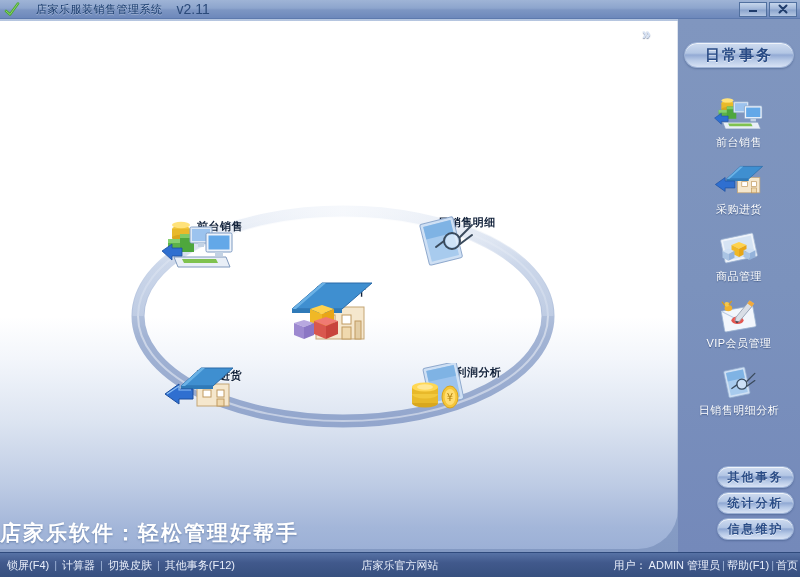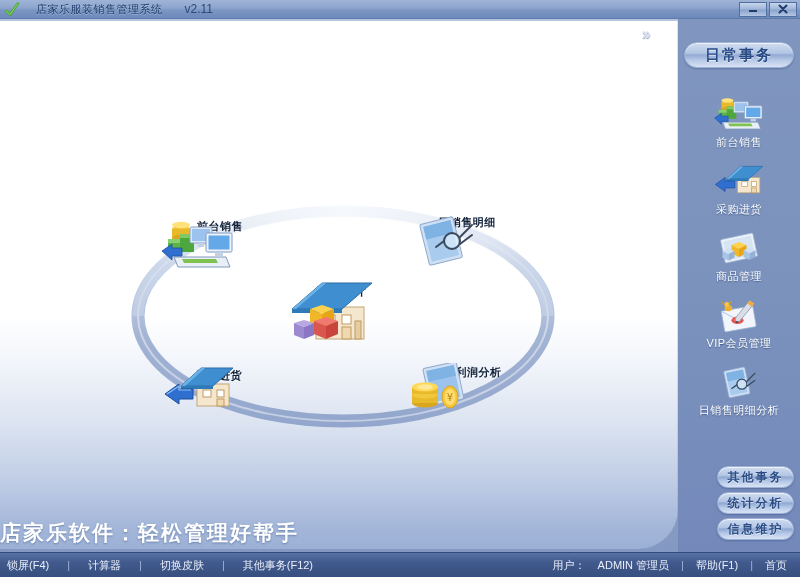--- a/index.html
+++ b/index.html
@@ -27,21 +27,21 @@
   .title-logo {
     width:16px; height:14px; margin-left:4px; margin-right:4px;
     position: relative;
   }
   .title-logo svg { display:block; }
   .title-text {
     font-size: 11px; color:#173a6b; letter-spacing:0.5px;
     text-shadow: 0 1px 0 rgba(255,255,255,.35);
     white-space: nowrap;
   }
-  .title-ver { font-size:12px; color:#2b4a7a; margin-left:10px; }
+  .title-ver { font-size:14px; color:#2b4a7a; margin-left:2px; }
   .winbtns { margin-left:auto; display:flex; height:15px; margin-right:3px; }
   .winbtn {
     width:28px; height:15px; margin-left:2px;
     border:1px solid #51709f;
     background: linear-gradient(180deg,#c6d6ec 0%, #9fb5d8 48%, #8aa3cc 52%, #b3c6e2 100%);
     display:flex; align-items:center; justify-content:center;
     color:#1f3c6b; font-size:11px; line-height:1;
     cursor: pointer;
   }
 
@@ -158,24 +158,24 @@
   }
 
   
   .statusbar {
     position:absolute; left:0; bottom:0; width:800px; height:25px;
     background: linear-gradient(180deg,#5772a5 0%, #41598c 40%, #37507f 100%);
     border-top:1px solid #2f4a7c;
     display:flex; align-items:center;
     color:#e8eefa; font-size:11px;
   }
-  .sb-left { display:flex; align-items:center; padding-left:7px; gap:18px; }
+  .sb-left { display:flex; align-items:center; padding-left:7px; gap:5px; }
   .sb-center { position:absolute; left:0; right:0; text-align:center; pointer-events:none; }
   .sb-center .link { pointer-events:auto; }
-  .sb-right { margin-left:auto; display:flex; align-items:center; padding-right:13px; gap:12px; }
+  .sb-right { margin-left:auto; display:flex; align-items:center; padding-right:2px; gap:2px; }
   .link { cursor:pointer; white-space:nowrap; }
   .sep { color:#9fb3d6; }
   .static { white-space:nowrap; }
 </style>
 </head>
 <body>
 
 <div id="app">
 
   <div class="titlebar">
@@ -490,20 +490,23 @@
     <div class="sb-left">
       <span class="link">锁屏(F4)</span>
       <span class="sep">|</span>
       <span class="link">计算器</span>
       <span class="sep">|</span>
       <span class="link">切换皮肤</span>
       <span class="sep">|</span>
       <span class="link">其他事务(F12)</span>
     </div>
 
+    <div class="sb-center">
+      <span class="link">店家乐官方网站</span>
+    </div>
 
     <div class="sb-right">
       <span class="static">用户：</span>
       <span class="static">ADMIN 管理员</span>
       <span class="sep">|</span>
       <span class="link">帮助(F1)</span>
       <span class="sep">|</span>
       <span class="link">首页</span>
     </div>
   </div>

